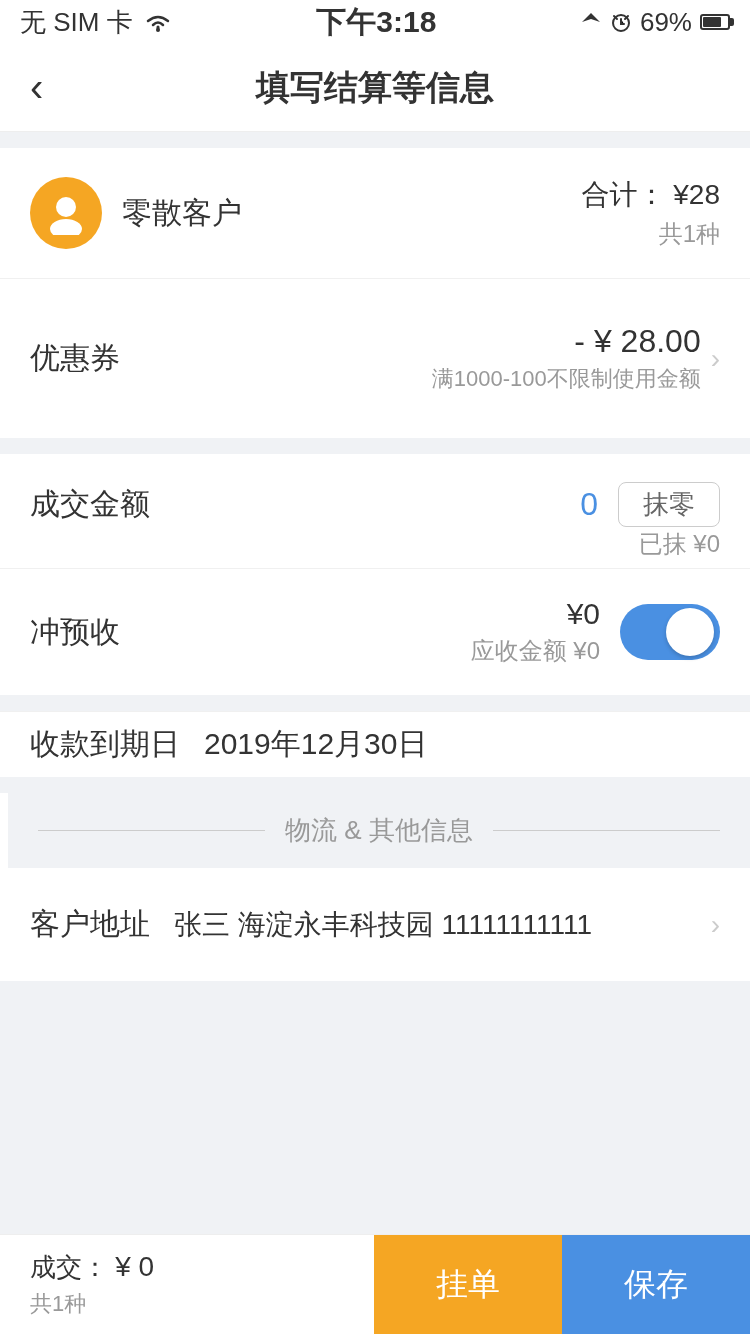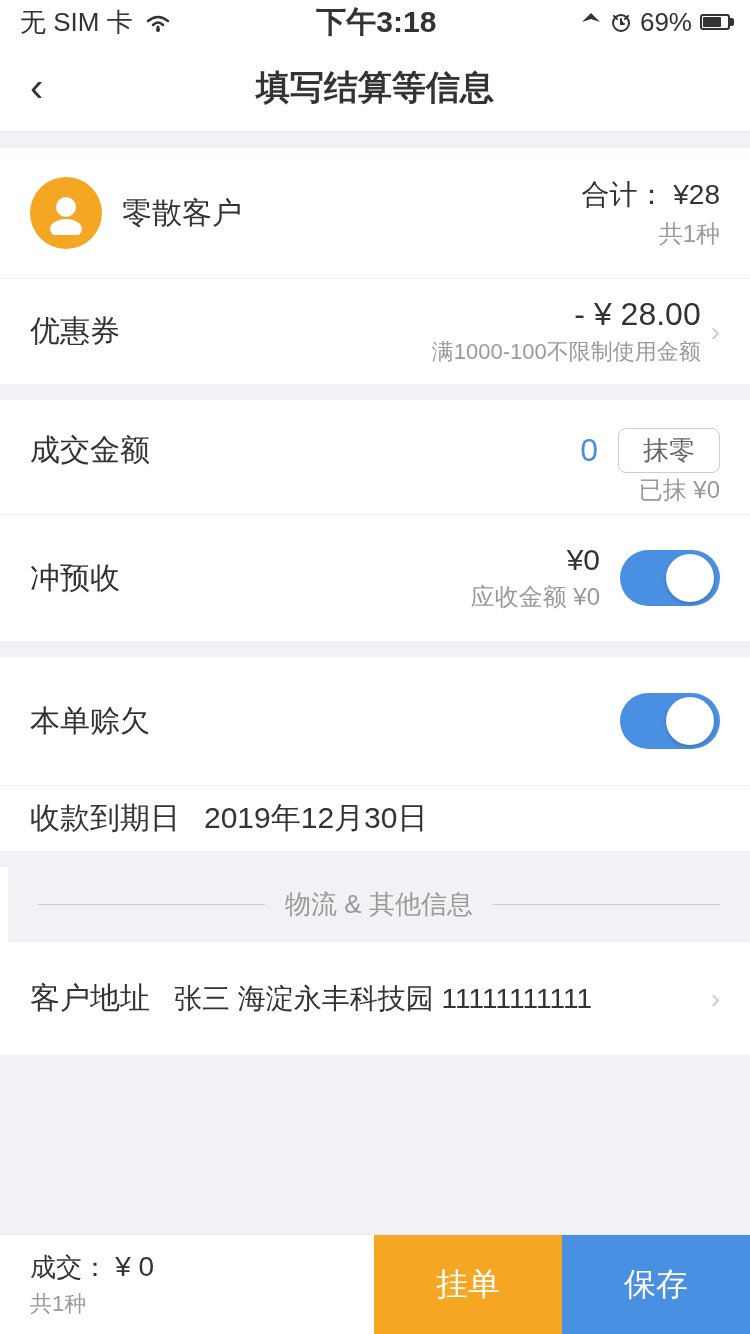--- a/index.html
+++ b/index.html
@@ -87,21 +87,21 @@
     .customer-name { font-size: 30px; color: #333; font-weight: 500; }
     .customer-right { text-align: right; }
     .total-amount { font-size: 28px; color: #333; }
     .total-count { font-size: 24px; color: #999; margin-top: 4px; }
 
     
     .coupon-row {
       display: flex;
       align-items: center;
       justify-content: space-between;
-      padding: 17px 30px;
+      padding: 44px 30px;
       background: #fff;
       border-top: 1px solid #f0f0f0;
     }
     .coupon-label { font-size: 30px; color: #333; }
     .coupon-right { display: flex; align-items: center; gap: 10px; }
     .coupon-info { text-align: right; }
     .coupon-discount { font-size: 32px; color: #333; font-weight: 400; }
     .coupon-desc { font-size: 22px; color: #999; margin-top: 4px; }
     .chevron { font-size: 28px; color: #ccc; }
 
@@ -404,26 +404,20 @@
           </div>
           <div class="toggle">
             <div class="toggle-knob"></div>
           </div>
         </div>
       </div>
     </div>
   </div>
 
   <div class="section">
-    <div class="debt-row">
-      <span class="debt-label">本单赊欠</span>
-      <div class="toggle">
-        <div class="toggle-knob"></div>
-      </div>
-    </div>
     <div class="duedate-row">
       <span class="duedate-label">收款到期日</span>
       <span class="duedate-value">2019年12月30日</span>
     </div>
   </div>
 
   <div class="section">
     <div class="logistics-header">
       <div class="logistics-label-line">
         <div class="logistics-line"></div>

